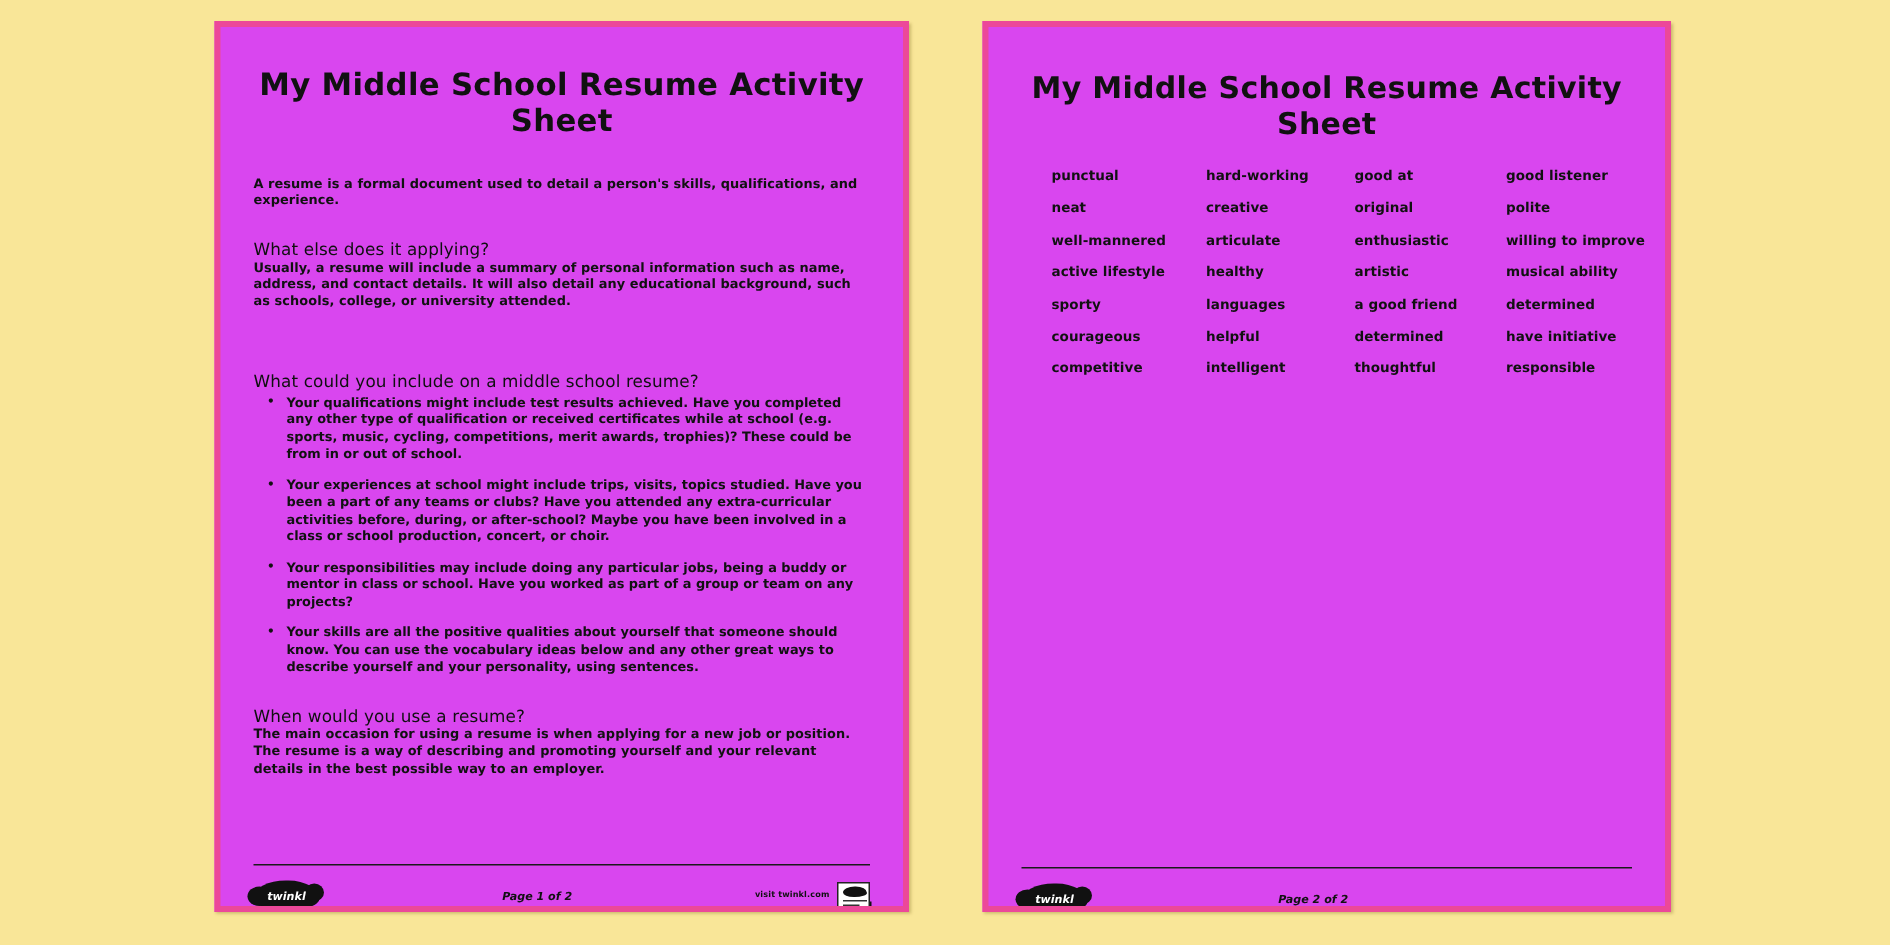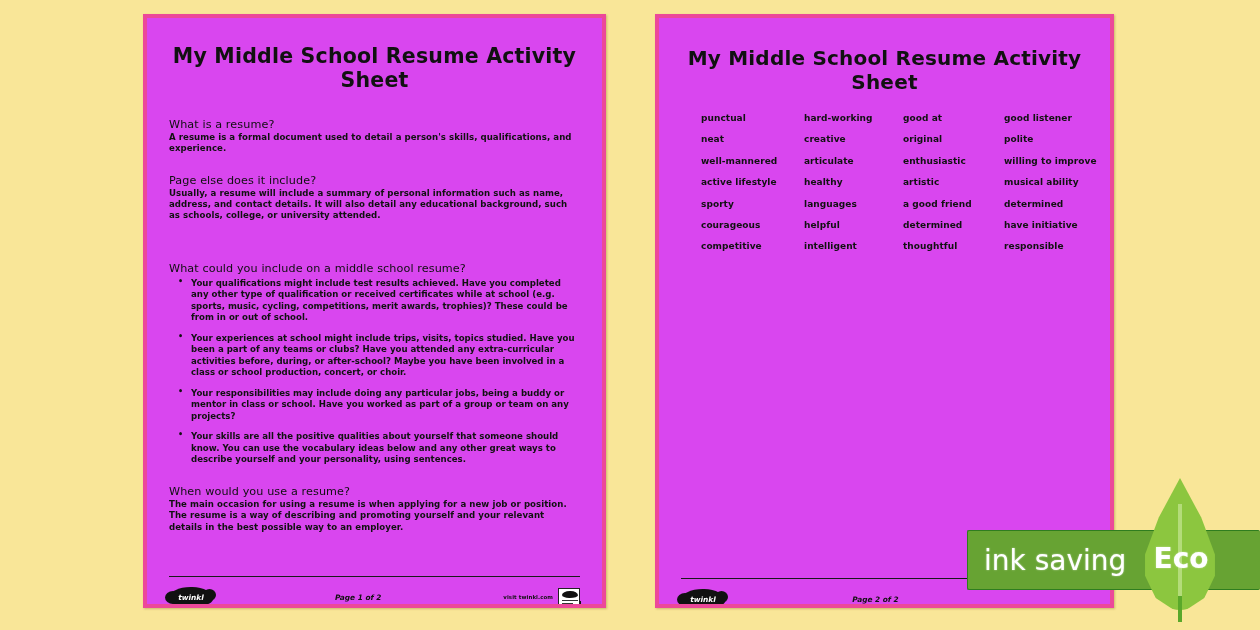--- a/index.html
+++ b/index.html
@@ -271,26 +271,25 @@
 <div class="stage">
 
   <div class="page" id="page1">
     <div class="page-inner">
 
       <div class="doc-title">My Middle School Resume Activity Sheet</div>
 
       <div class="body1">
 
         <div class="sec">
-          <h3>What is a resume?</h3>
           <p>A resume is a formal document used to detail a person's skills, qualifications, and experience.</p>
         </div>
 
         <div class="sec" style="margin-top:19px;">
-          <h3>Page else does it include?</h3>
+          <h3>What else does it applying?</h3>
           <p>Usually, a resume will include a summary of personal information such as name, address, and contact details. It will also detail any educational background, such as schools, college, or university attended.</p>
         </div>
 
         <div class="sec gap-xl">
           <h3>What could you include on a middle school resume?</h3>
           <ul class="bullets">
             <li>Your qualifications might include test results achieved. Have you completed any other type of qualification or received certificates while at school (e.g. sports, music, cycling, competitions, merit awards, trophies)? These could be from in or out of school.</li>
             <li>Your experiences at school might include trips, visits, topics studied. Have you been a part of any teams or clubs? Have you attended any extra-curricular activities before, during, or after-school? Maybe you have been involved in a class or school production, concert, or choir.</li>
             <li>Your responsibilities may include doing any particular jobs, being a buddy or mentor in class or school. Have you worked as part of a group or team on any projects?</li>
             <li>Your skills are all the positive qualities about yourself that someone should know. You can use the vocabulary ideas below and any other great ways to describe yourself and your personality, using sentences.</li>
@@ -378,24 +377,14 @@
             <div class="txt">twinkl</div>
           </div>
           <div class="page-num">Page 2 of 2</div>
           <div class="footer-right"></div>
         </div>
       </div>
 
     </div>
   </div>
 
-  <div class="eco">
-    <div class="eco-bar"></div>
-    <div class="eco-label">ink saving</div>
-    <div class="leaf">
-      <div class="drop"></div>
-      <div class="stem"></div>
-      <div class="stem-b"></div>
-    </div>
-    <div class="eco-word">Eco</div>
-  </div>
 
 </div>
 
 </body></html>

